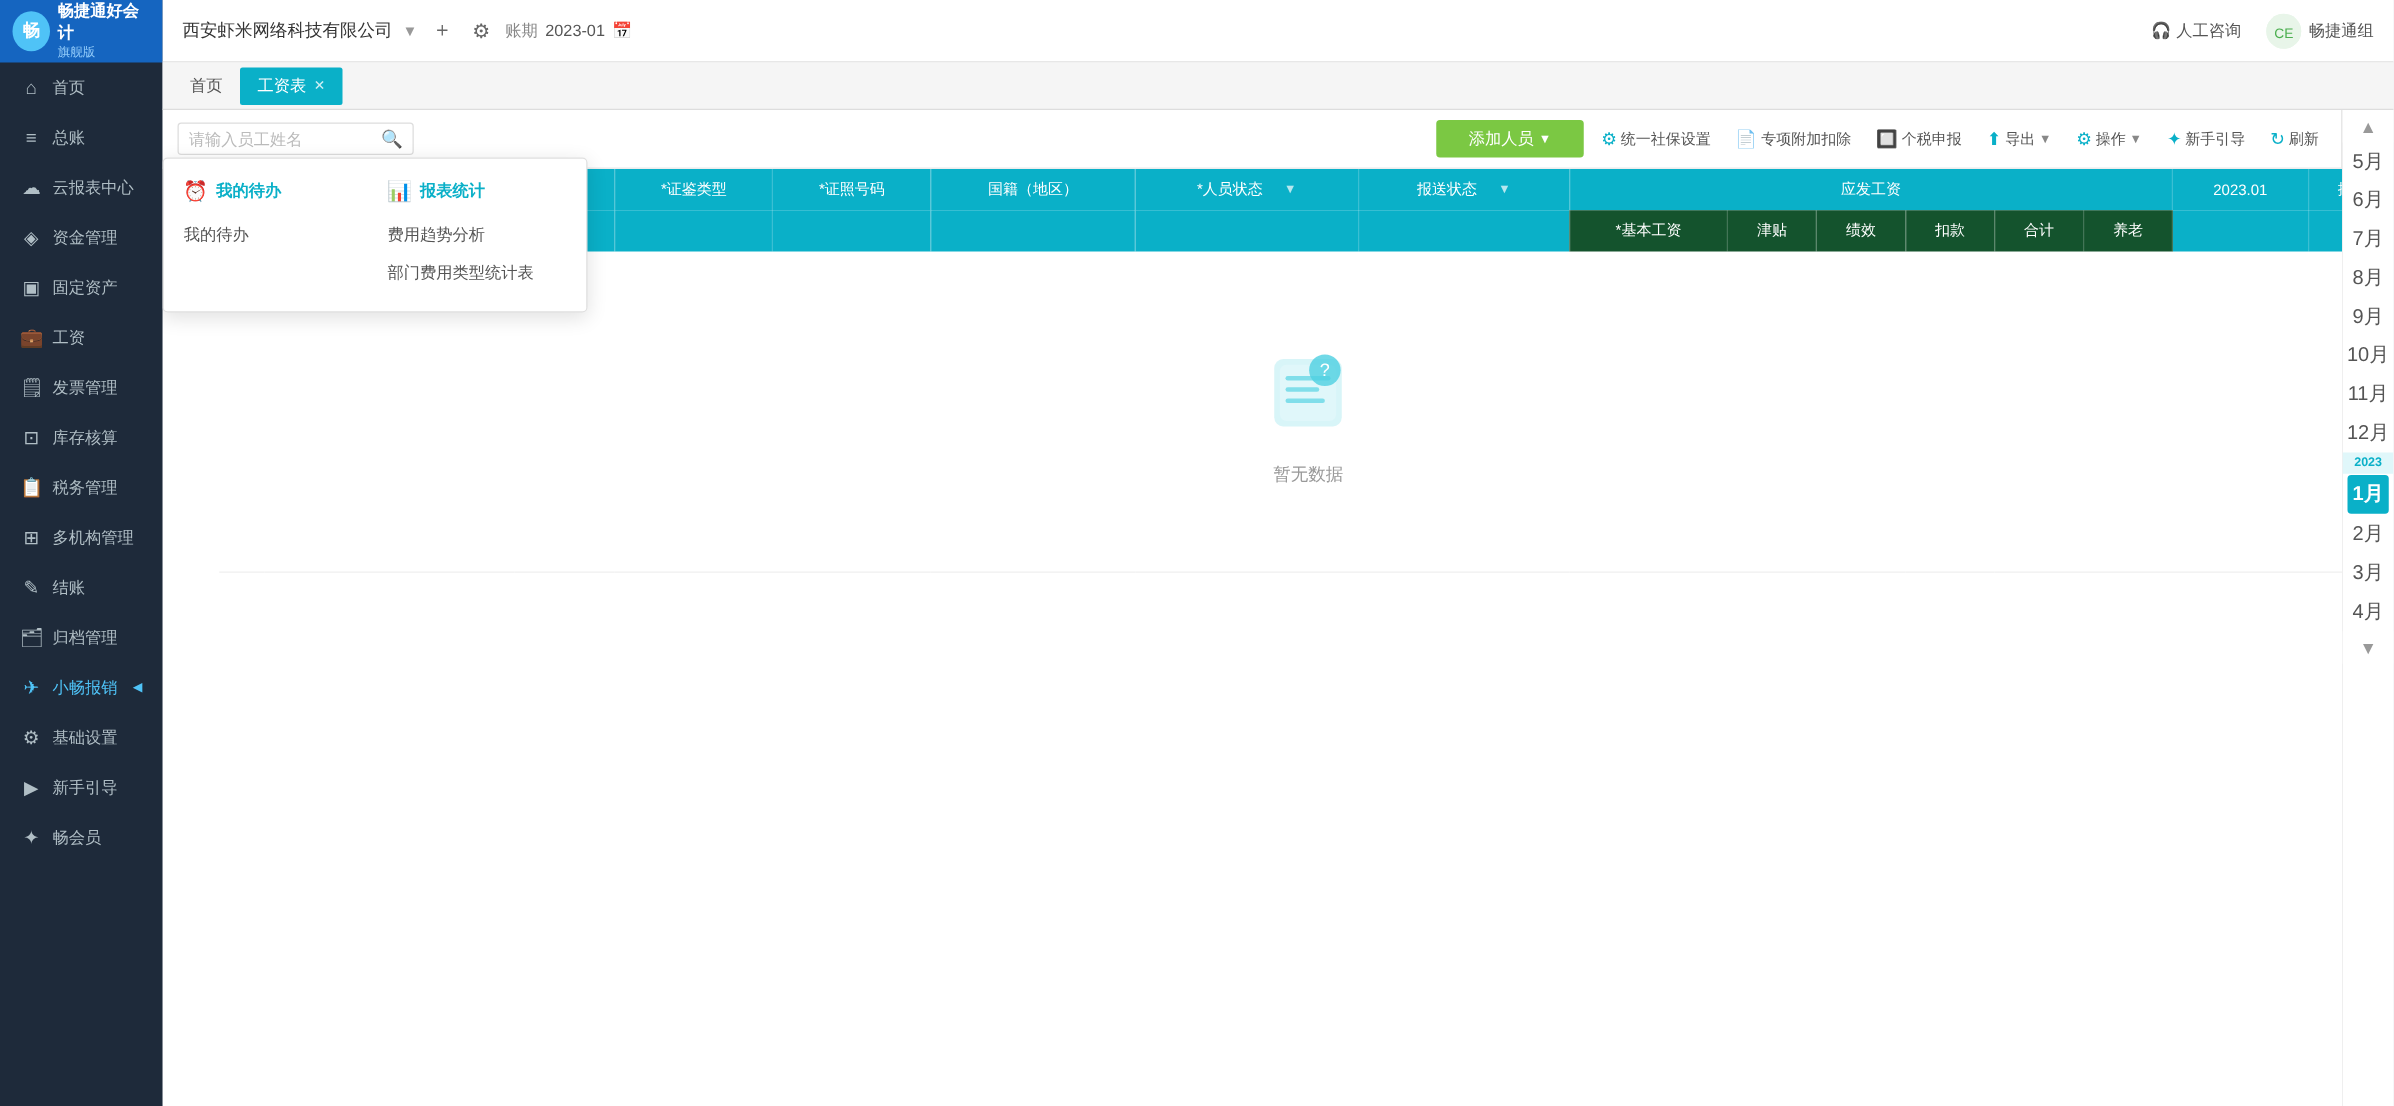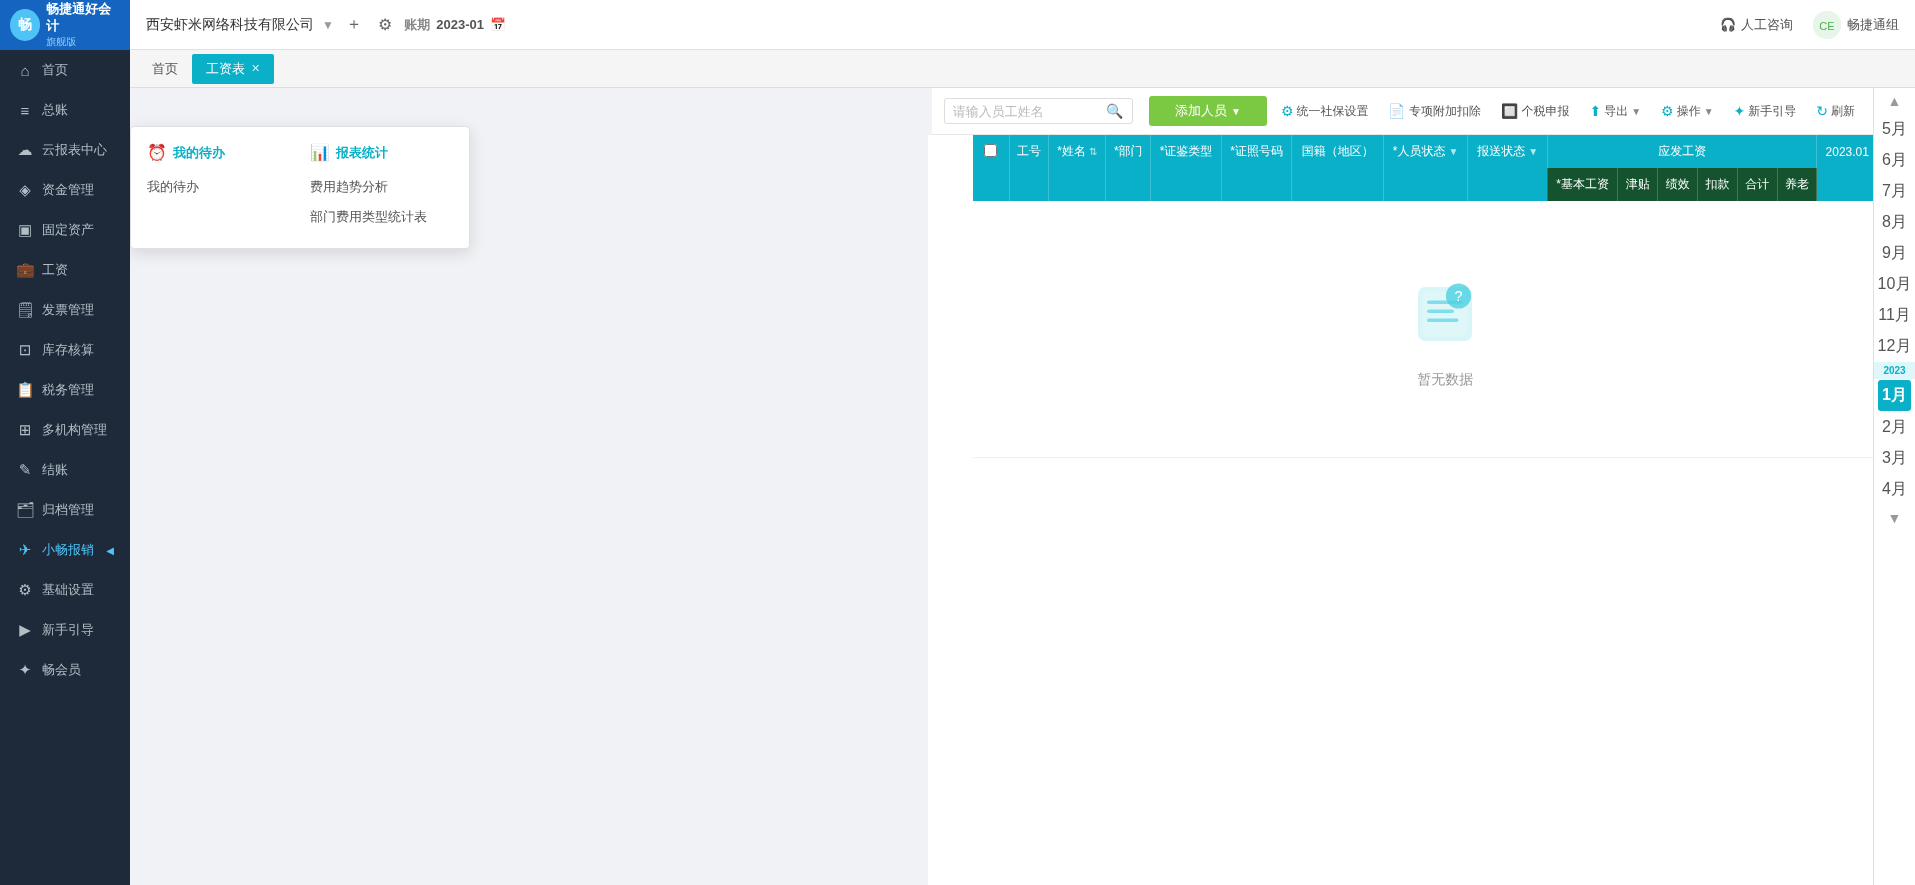--- a/index.html
+++ b/index.html
@@ -100,21 +100,20 @@
       font-size: 16px;
       cursor: pointer;
       padding: 4px;
     }
     .header-period {
       display: flex;
       align-items: center;
       gap: 6px;
       color: #555;
       font-size: 13px;
-      font-weight: bold;
     }
     .header-period-label { color: #888; }
     .header-spacer { flex: 1; }
     .header-user {
       display: flex;
       align-items: center;
       gap: 6px;
       color: #555;
       font-size: 13px;
       cursor: pointer;
@@ -356,27 +355,26 @@
       padding: 6px 0;
       cursor: pointer;
     }
 
     
     .main-col {
       flex: 1;
       display: flex;
       flex-direction: column;
       overflow: hidden;
-      align-items: flex-end;
     }
 
     .sort-icon { font-size: 10px; color: rgba(255,255,255,0.7); }
     .filter-icon { font-size: 10px; color: rgba(255,255,255,0.7); }
 
-    .th-with-sort { display: flex; align-items: center; justify-content: center; gap: 3px; }
+    .th-with-sort { display: flex; align-items: center; justify-content: center; gap: 17px; }
   </style>
 </head>
 <body>
 
 <div class="sidebar">
   <div class="sidebar-logo">
     <div class="sidebar-logo-icon">畅</div>
     <div>
       <div class="sidebar-logo-text">畅捷通好会计</div>
       <div class="sidebar-logo-sub">旗舰版</div>

